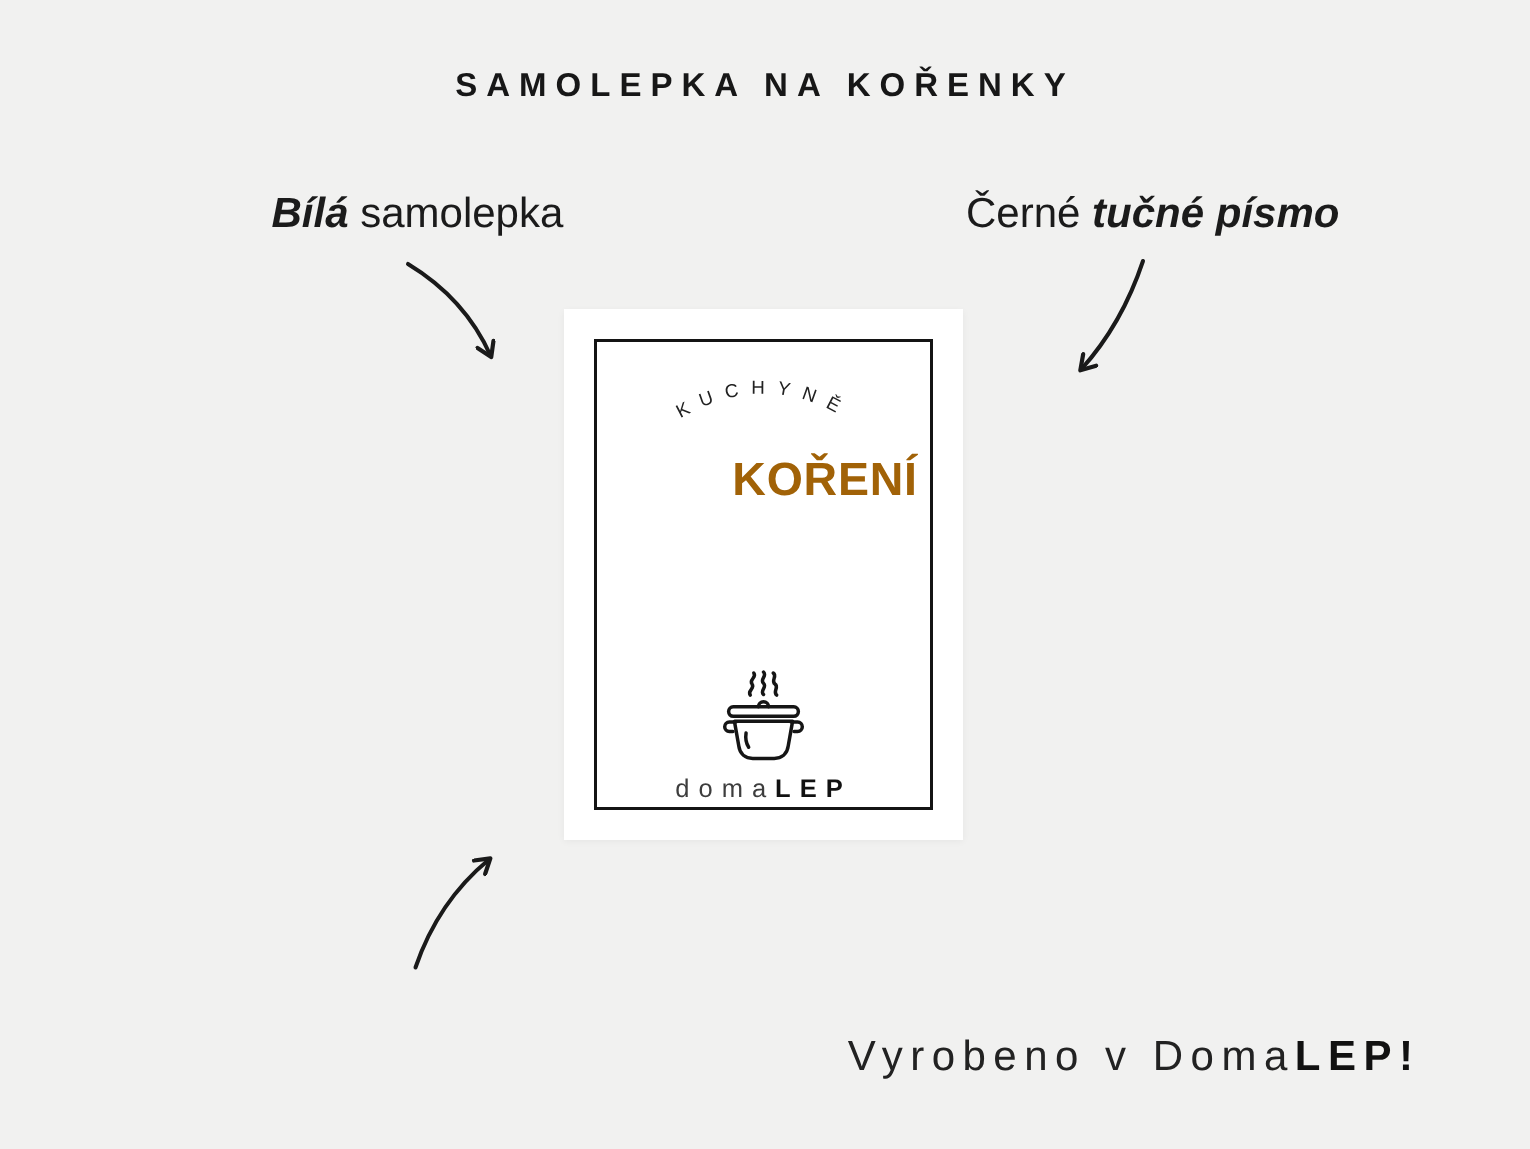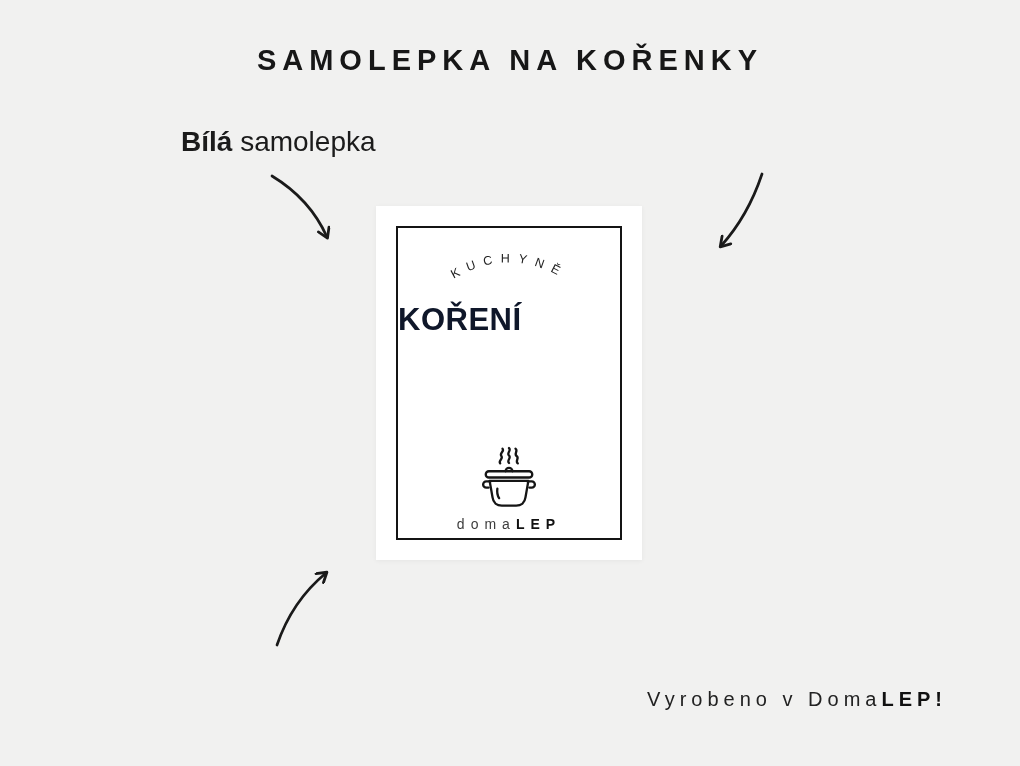--- a/index.html
+++ b/index.html
@@ -7,73 +7,75 @@
     position:relative;
     width:1020px;height:766px;
     background:#f1f1f0;
     font-family:"Liberation Sans","DejaVu Sans",sans-serif;
     color:#1b1b1b;
     overflow:hidden;
   }
   .title{
     position:absolute;top:44px;left:0;width:100%;
     text-align:center;
-    font-size:29px;font-weight:700;letter-spacing:6px;
+    font-size:22px;font-weight:700;letter-spacing:6px;
     color:#171717;
   }
   .label{position:absolute;font-size:28px;color:#1b1b1b;white-space:nowrap;}
-  .label .b{font-weight:700;}
+  .label .b{font-weight:700;font-style:italic;}
   .label-white-sticker{left:181px;top:126px;}
   .label-black-font{left:644px;top:126px;}
   .label-format{left:110px;top:650px;}
   .credit{
     position:absolute;right:73px;top:688px;
-    font-size:20px;letter-spacing:5px;white-space:nowrap;
+    font-size:28px;letter-spacing:5px;white-space:nowrap;
     color:#222;
   }
   .credit .b{font-weight:700;color:#111;}
   .arrows{position:absolute;left:0;top:0;width:1020px;height:766px;pointer-events:none;}
   .sticker-card{
     position:absolute;left:376px;top:206px;width:266px;height:354px;
     background:#ffffff;
     box-shadow:0 1px 5px rgba(0,0,0,0.05);
   }
   .sticker-frame{
     position:absolute;inset:20px;
     border:2.5px solid #141414;
   }
   .arc-svg{position:absolute;top:6px;left:50%;transform:translateX(-50%);width:220px;height:58px;}
   .arc-text{
     font-size:12.5px;letter-spacing:8px;fill:#222;
     font-weight:500;font-family:"Liberation Sans","DejaVu Sans",sans-serif;
   }
   .product-name{
     position:absolute;top:72px;left:0;width:100%;
-    text-align:left;
+    text-align:center;
     font-weight:700;font-size:31px;line-height:1.26;letter-spacing:0.5px;
-    color:#0f172a;
+    color:#a16207;
+    padding-left:41px;
   }
   .product-name .line{display:block;}
   .pot-svg{position:absolute;top:216px;left:50%;transform:translateX(-50%);width:62px;height:68px;}
   .brand{
     position:absolute;top:288px;left:0;width:100%;
-    text-align:center;font-size:14px;letter-spacing:6px;white-space:nowrap;
+    text-align:center;font-size:17px;letter-spacing:6px;white-space:nowrap;
   }
   .brand-light{color:#3d3d3d;font-weight:400;}
   .brand-bold{color:#111;font-weight:700;}
 </style>
 </head>
 <body>
 
 <div class="page">
 
   <div class="title">SAMOLEPKA NA KOŘENKY</div>
 
   <div class="label label-white-sticker"><span class="b">Bílá</span><span> samolepka</span></div>
 
+  <div class="label label-black-font"><span>Černé </span><span class="b">tučné písmo</span></div>
 
   <svg class="arrows" viewBox="0 0 1020 766" xmlns="http://www.w3.org/2000/svg">
     <defs>
       <marker id="ah" viewBox="0 0 12 12" refX="9" refY="6" markerWidth="14" markerHeight="14" orient="auto" markerUnits="userSpaceOnUse">
         <path d="M2 1 L10 6 L2 11" fill="none" stroke="#1a1a1a" stroke-width="2.4" stroke-linecap="round" stroke-linejoin="round"></path>
       </marker>
     </defs>
     <g fill="none" stroke="#1a1a1a" stroke-width="2.7" stroke-linecap="round">
       <path d="M272 176 Q 310 199 327 237" marker-end="url(#ah)"></path>
       <path d="M762 174 Q 748 216 721 246" marker-end="url(#ah)"></path>

